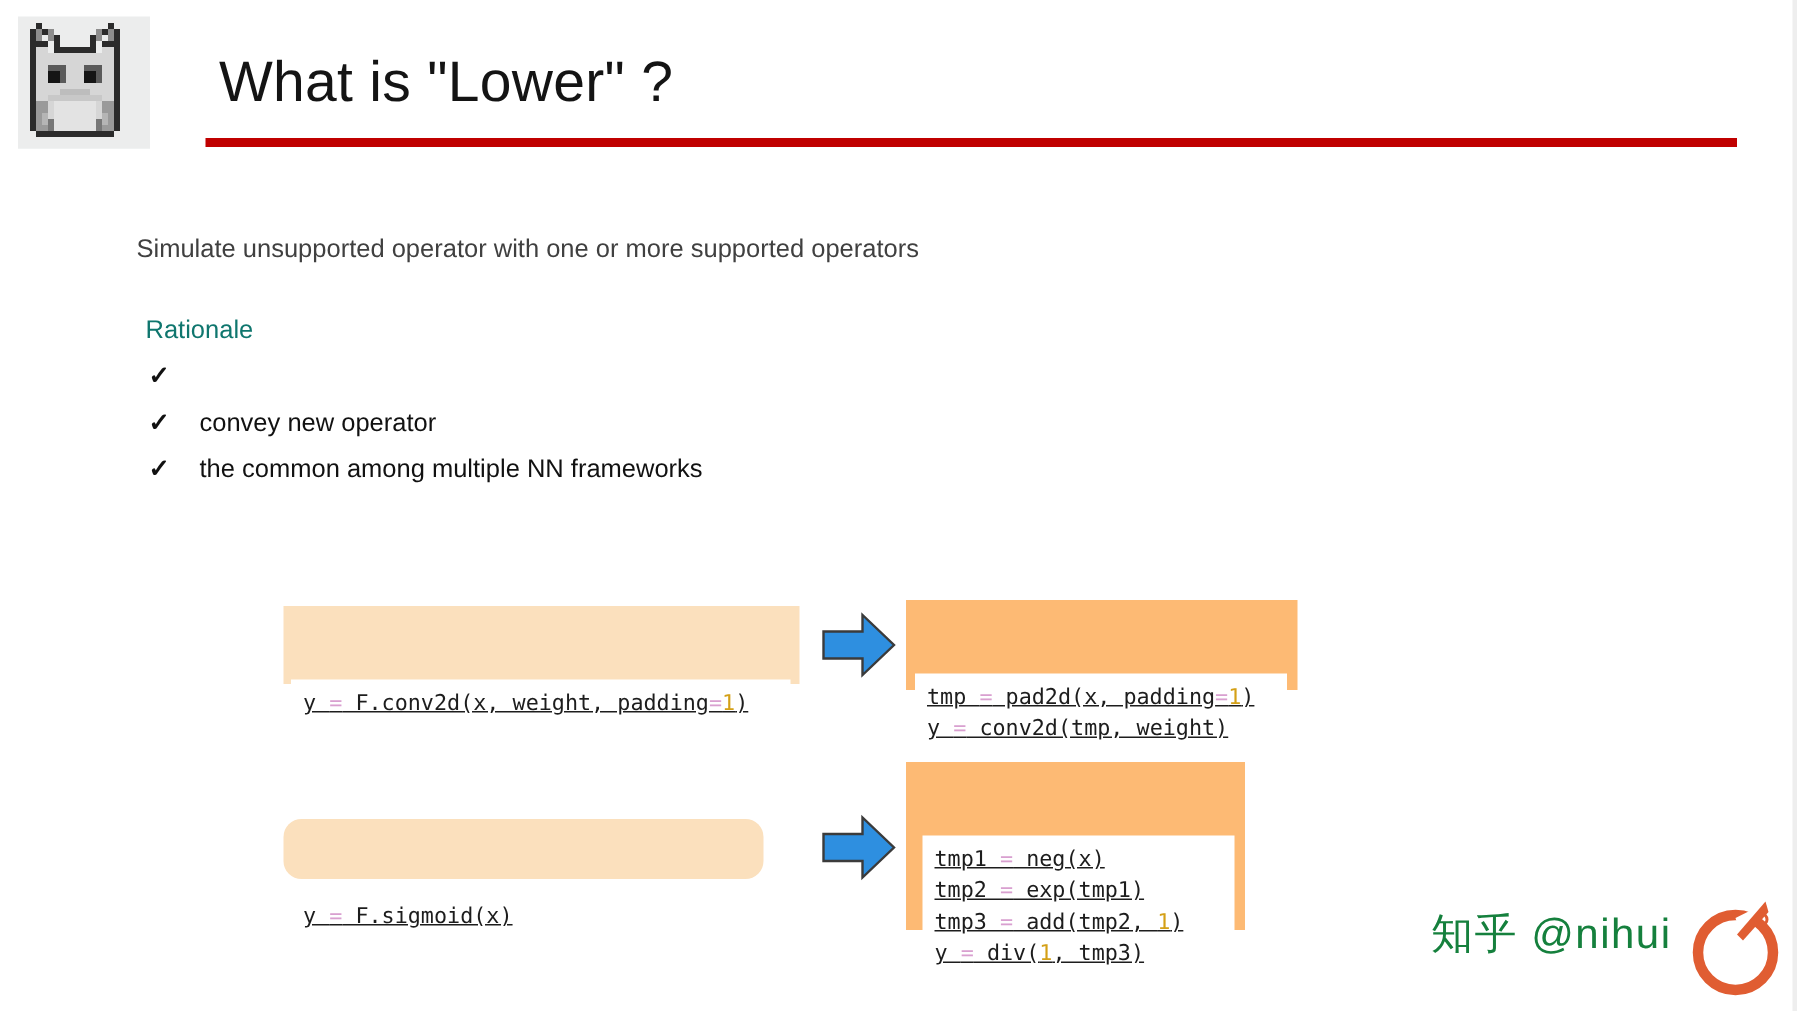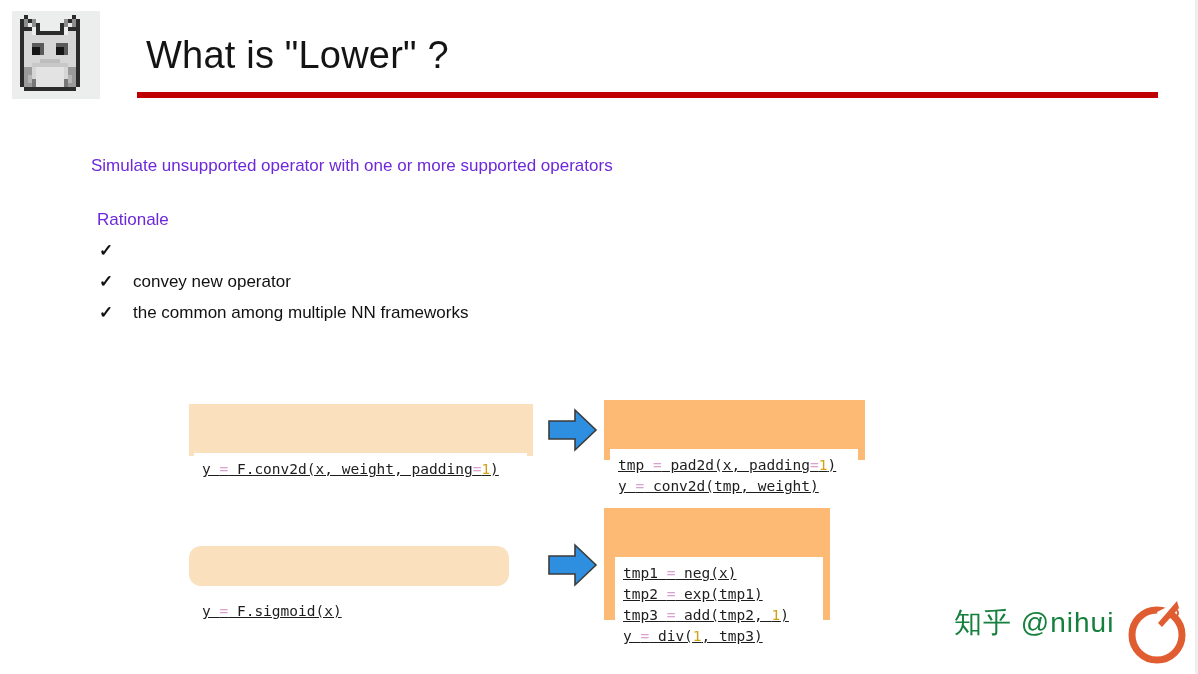--- a/index.html
+++ b/index.html
@@ -47,29 +47,29 @@
     height: 6px;
     background: #c00000;
   }
 
   
   #lead {
     position: absolute;
     left: 91px;
     top: 156px;
     font-size: 17px;
-    color: #6d28d9;
+    color: #404040;
     white-space: nowrap;
   }
   #rationale-head {
     position: absolute;
     left: 97px;
     top: 210px;
     font-size: 17px;
-    color: #6d28d9;
+    color: #0f766e;
     white-space: nowrap;
   }
   #bullets {
     position: absolute;
     left: 99px;
     top: 240px;
     margin: 0;
     padding: 0;
     list-style: none;
   }

